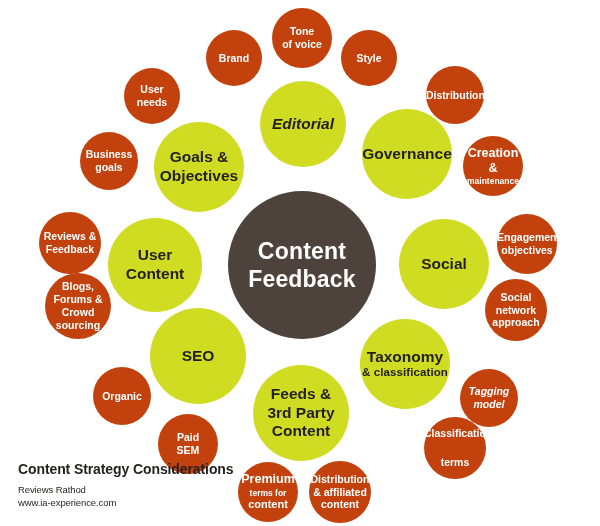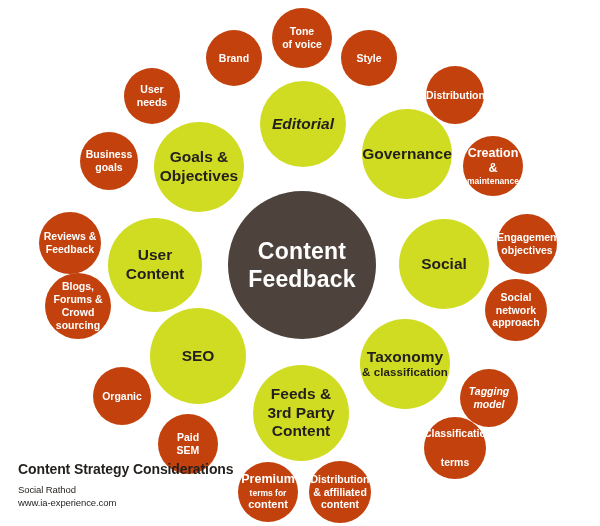--- a/index.html
+++ b/index.html
@@ -185,16 +185,16 @@
         <span class="line">Objectives</span>
       </div>
       <div class="node hub" style="width: 148px; height: 148px; left: 228px; top: 191px;">
         <span class="line">Content</span>
         <span class="line">Feedback</span>
       </div>
     </div>
 
   <div id="credit">
     <div class="credit-title">Content Strategy Considerations</div>
-    <div class="credit-line">Social Rathod</div>
+    <div class="credit-line">Reviews Rathod</div>
     <div class="credit-line">www.ia-experience.com</div>
   </div>
 </div>
 
 </body></html>

